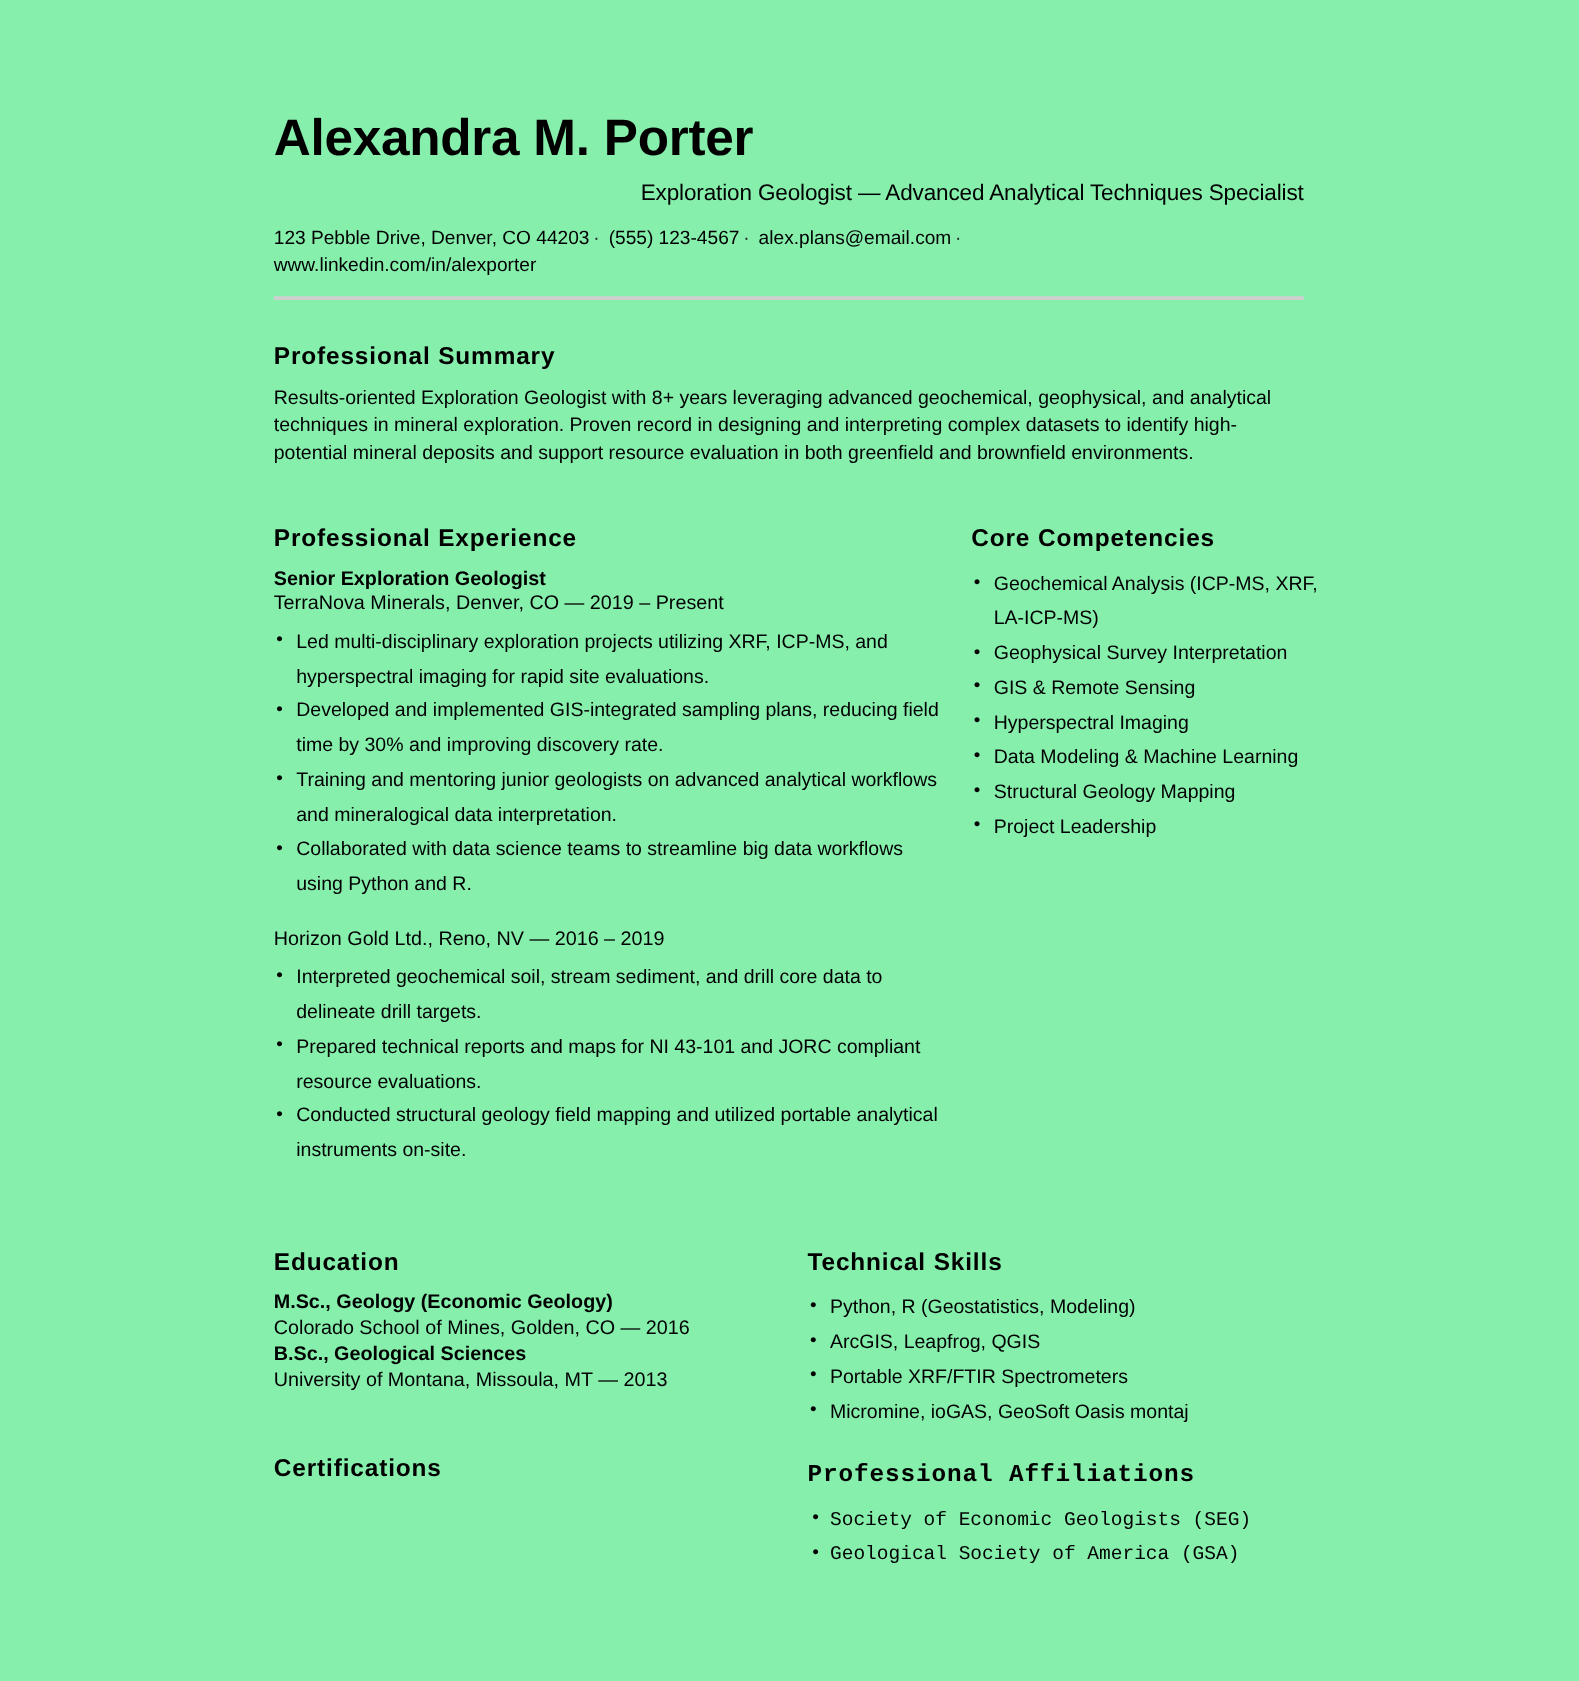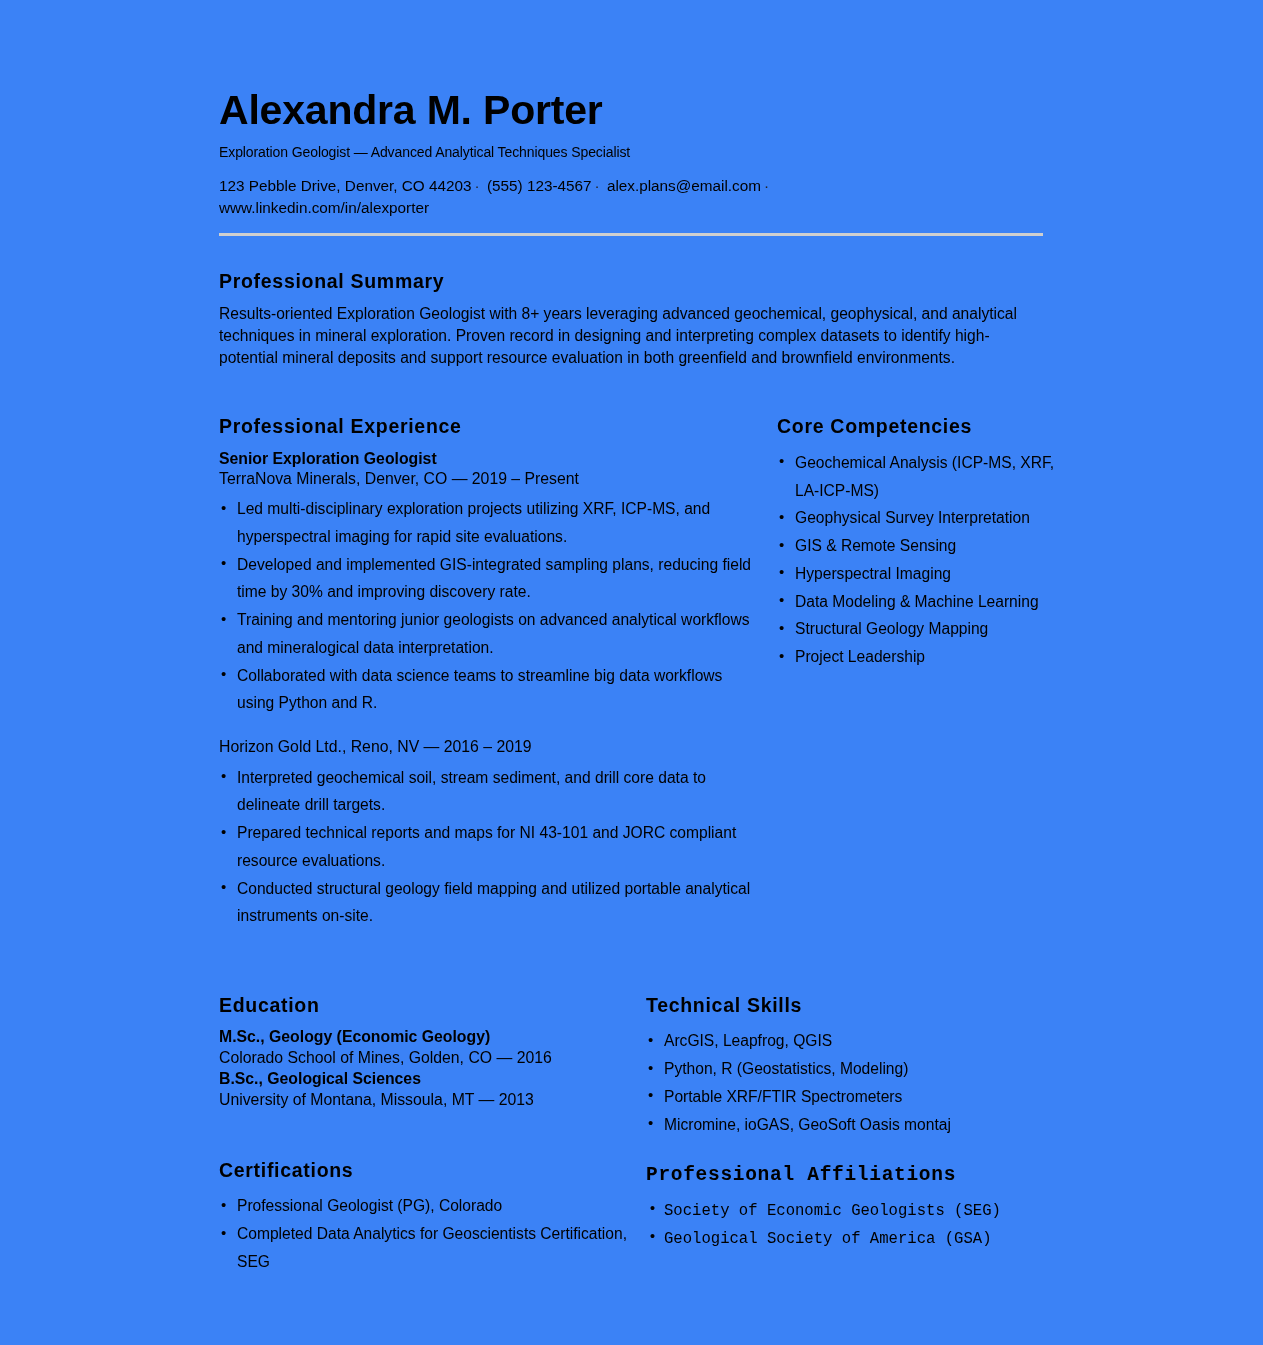--- a/index.html
+++ b/index.html
@@ -11,44 +11,45 @@
     width: 1263px;
     height: 1345px;
     font-family: "Liberation Sans", sans-serif;
     color: #000000;
     -webkit-font-smoothing: antialiased;
   }
   .page {
     position: relative;
     width: 1263px;
     height: 1345px;
-    background: #3b82f6;
+    background: #86efac;
     box-sizing: border-box;
   }
   .sheet {
     position: absolute;
     left: 219px;
     top: 88px;
     width: 824px;
   }
 
   
   .name {
     font-size: 41px;
     font-weight: bold;
     letter-spacing: -0.2px;
     line-height: 1.08;
     margin: 0 0 12px 0;
   }
   .tagline {
-    font-size: 14px;
+    font-size: 18px;
     font-weight: normal;
     line-height: 1.2;
     margin: 0 0 14px 0;
     letter-spacing: -0.1px;
+    text-align: right;
   }
   .contact {
     font-size: 15.3px;
     line-height: 1.42;
     margin: 0 0 14px 0;
     max-width: 640px;
   }
   .contact .sep {
     padding: 0 3px;
     color: #222;
@@ -235,32 +236,28 @@
           <div class="edu-degree">M.Sc., Geology (Economic Geology)</div>
           <div class="edu-school">Colorado School of Mines, Golden, CO — 2016</div>
         </div>
         <div class="edu-entry">
           <div class="edu-degree">B.Sc., Geological Sciences</div>
           <div class="edu-school">University of Montana, Missoula, MT — 2013</div>
         </div>
 
         <div class="sec-gap-cert">
           <h2 class="sec-h">Certifications</h2>
-          <ul class="bul certs-list">
-            <li>Professional Geologist (PG), Colorado</li>
-            <li>Completed Data Analytics for Geoscientists Certification, SEG</li>
-          </ul>
         </div>
       </div>
 
       <div class="col-right-low">
         <h2 class="sec-h">Technical Skills</h2>
         <ul class="bul skills-list">
+          <li>Python, R (Geostatistics, Modeling)</li>
           <li>ArcGIS, Leapfrog, QGIS</li>
-          <li>Python, R (Geostatistics, Modeling)</li>
           <li>Portable XRF/FTIR Spectrometers</li>
           <li>Micromine, ioGAS, GeoSoft Oasis montaj</li>
         </ul>
 
         <div class="sec-gap-aff">
           <h2 class="sec-h">Professional Affiliations</h2>
           <ul class="bul affil-list">
             <li>Society of Economic Geologists (SEG)</li>
             <li>Geological Society of America (GSA)</li>
           </ul>

